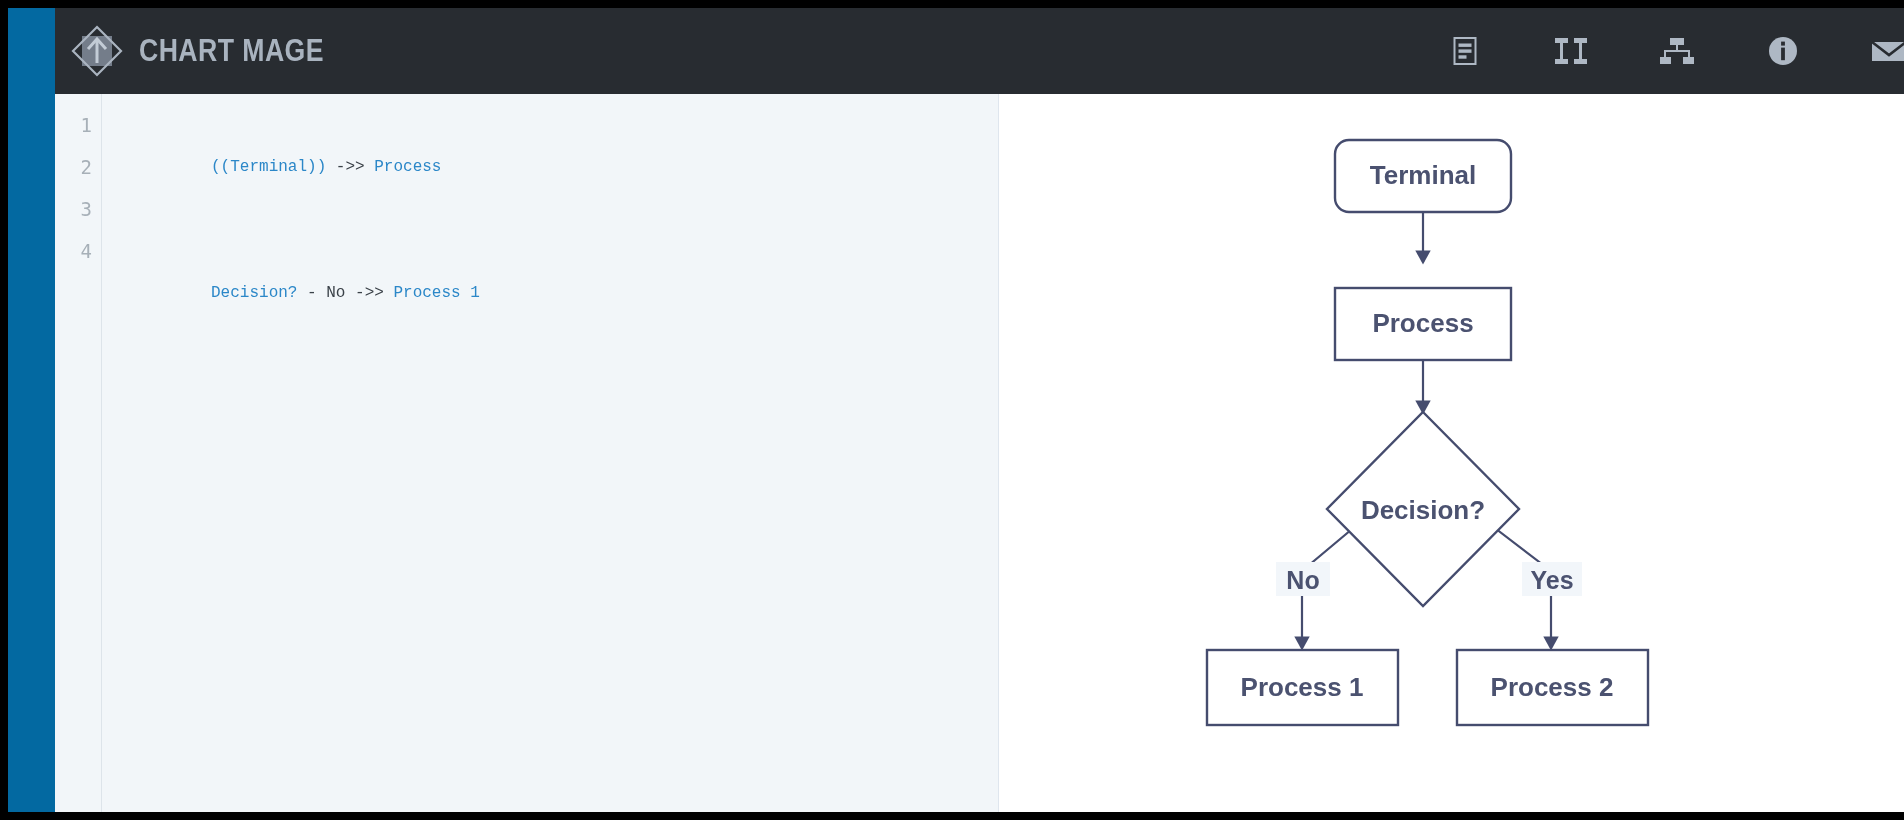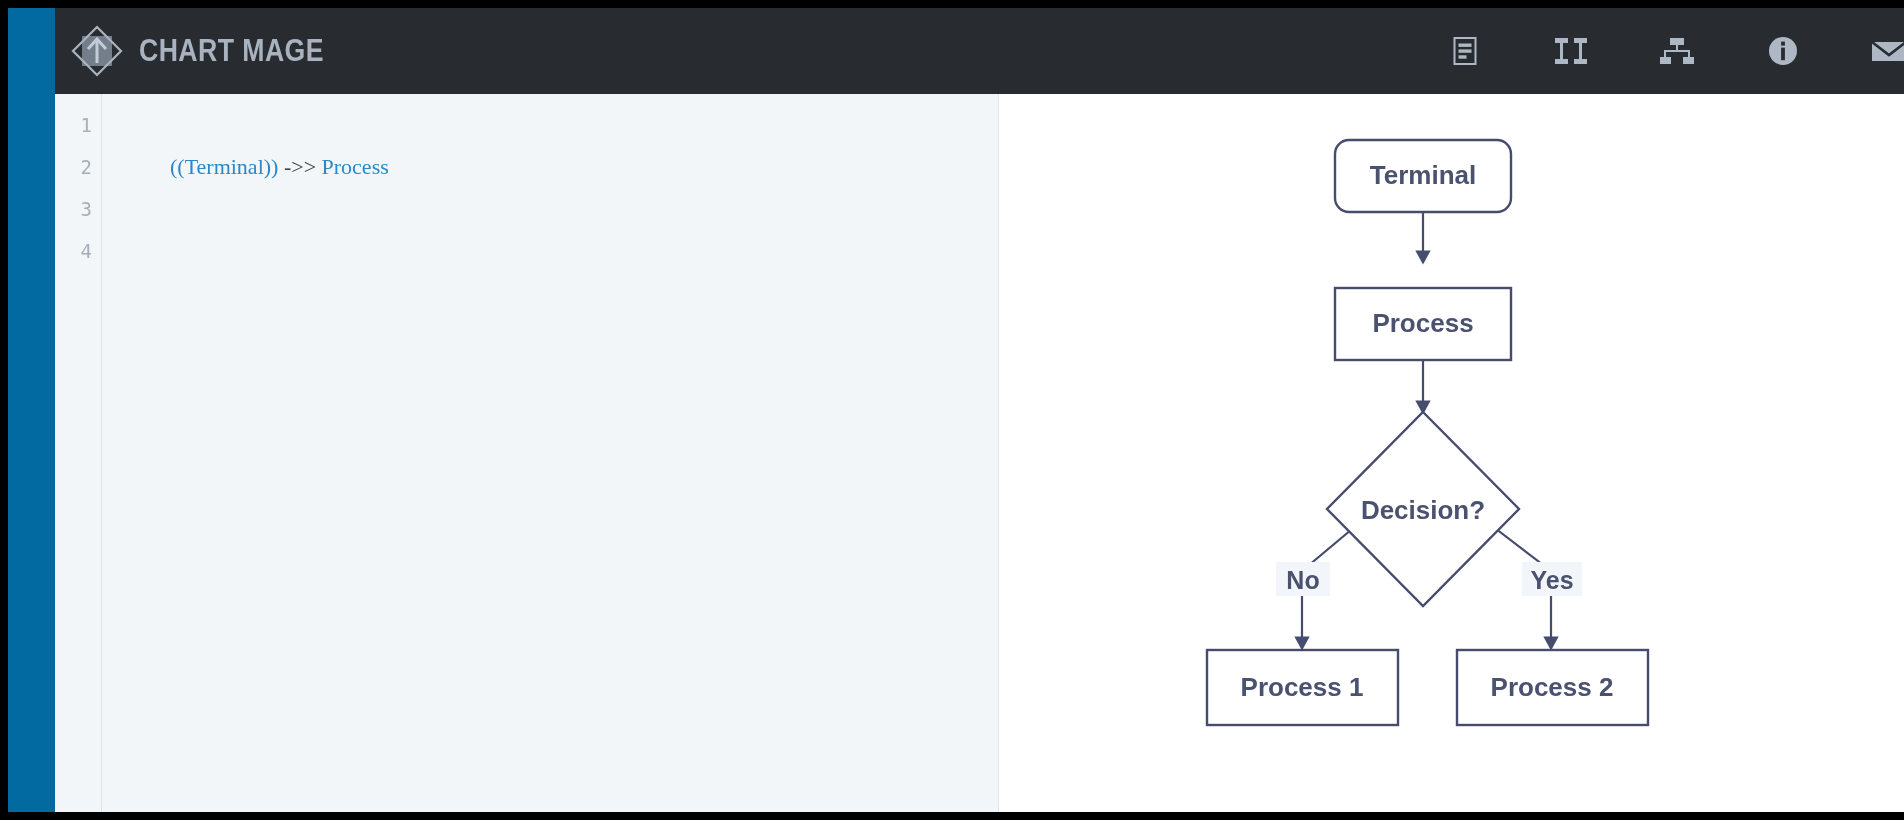--- a/index.html
+++ b/index.html
@@ -103,22 +103,22 @@
     line-height: 42px;
     color: #a7b0b8;
     display: block;
   }
   .code {
     flex: 1;
     padding: 10px 0 0 13px;
     box-sizing: border-box;
   }
   .code .cline {
-    font-family: Liberation Serif, serif;
-    font-size: 22px;
+    font-family: Liberation Mono, monospace;
+    font-size: 16px;
     line-height: 42px;
     white-space: pre;
     color: #3a4148;
   }
   .tok-node { color: #2b87c8; }
   .tok-op   { color: #3a4148; }
 
   
   .preview {
     flex: 1;
@@ -212,20 +212,23 @@
       <div class="gutter">
         <span class="ln">1</span>
         <span class="ln">2</span>
         <span class="ln">3</span>
         <span class="ln">4</span>
       </div>
       <div class="code">
         <div class="cline">
           <span class="tok-node">((Terminal))</span><span class="tok-op"> -&gt;&gt; </span><span class="tok-node">Process</span>
         </div>
+        <div class="cline">
+          <span class="tok-node">Decision?</span><span class="tok-op"> - No -&gt;&gt; </span><span class="tok-node">Process 1</span>
+        </div>
       </div>
     </div>
 
     <div class="preview">
       <div class="diagram-wrap">
         <svg width="943" height="718" viewBox="0 0 943 718">
           <defs>
             <marker id="arrow" viewBox="0 0 12 12" refX="9" refY="6" markerWidth="7" markerHeight="7" orient="auto-start-reverse">
               <path d="M 0 0 L 11 6 L 0 12 z" fill="#454c6e"></path>
             </marker>

